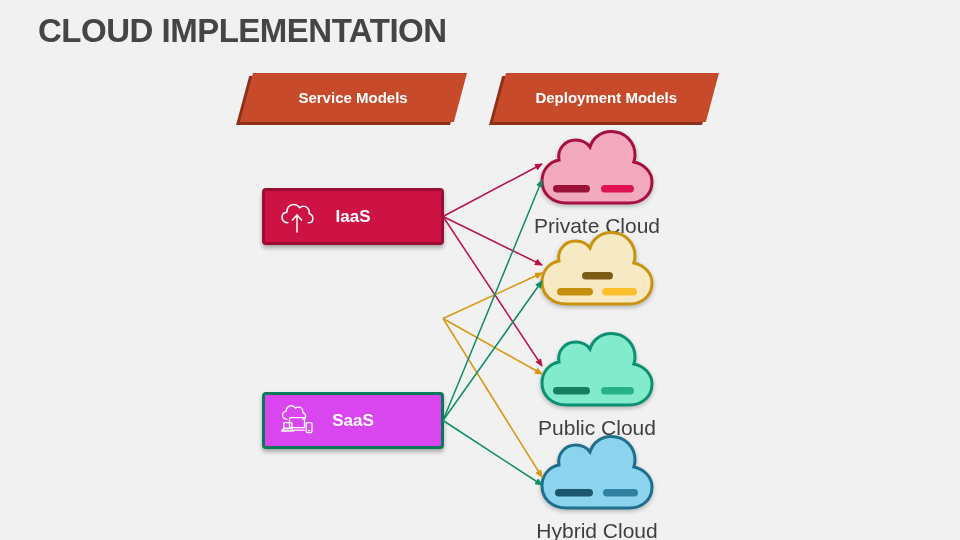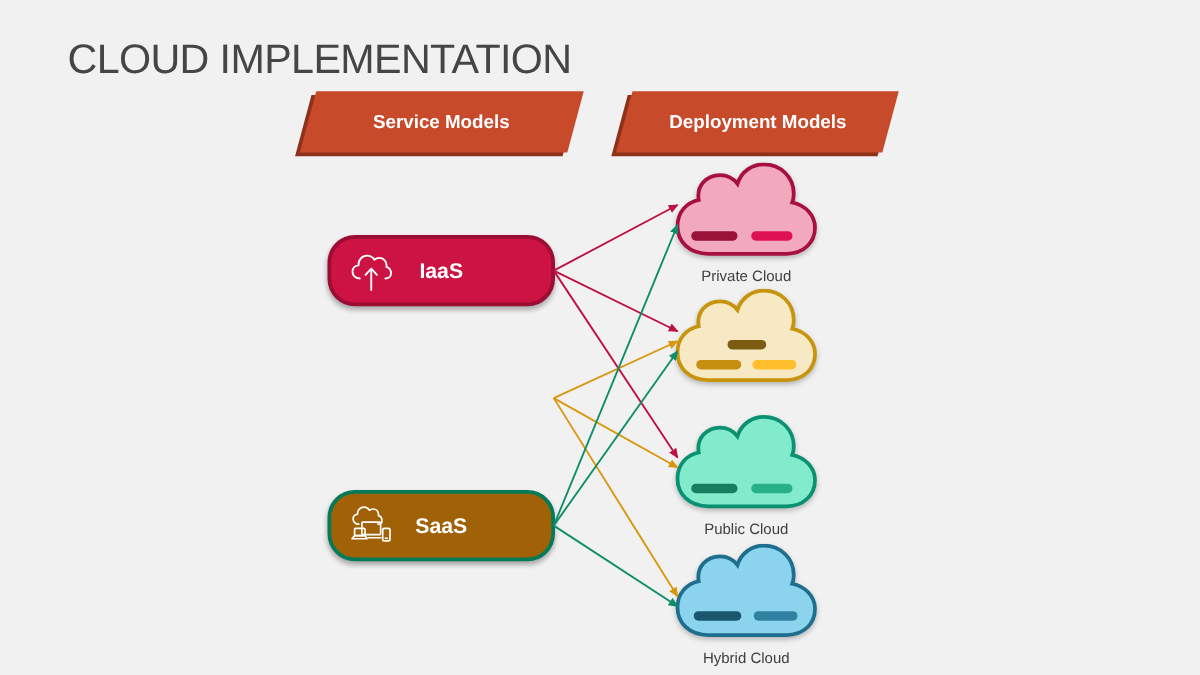--- a/index.html
+++ b/index.html
@@ -1,42 +1,42 @@
 <!DOCTYPE html>
 <html><head>
 <meta charset="utf-8">
 <style>
   html,body{margin:0;padding:0;}
   body{font-family:"Liberation Sans",sans-serif;background:#e9e9ea;}
   #stage{position:relative;width:960px;height:540px;background:#f1f1f2;overflow:hidden;}
 
-  .page-title{position:absolute;left:38px;top:12px;margin:16px;font-size:33px;font-weight:normal;
+  .page-title{position:absolute;left:38px;top:12px;margin:0;font-size:33px;font-weight:bold;
     letter-spacing:-.5px;color:#454545;}
 
   .banner{position:absolute;top:73px;height:49px;background:#c74a2b;
     transform:skewX(-15deg);transform-origin:0 0;
     box-shadow:-3px 3px 0 #8f3018;display:flex;align-items:center;justify-content:center;}
   .banner-label{transform:skewX(15deg);color:#ffffff;font-weight:bold;font-size:15px;}
   #banner-service{left:253px;width:214px;}
   #banner-deploy{left:506px;width:213px;}
 
-  .svc{position:absolute;left:262px;width:182px;height:57px;border-radius:22px;
+  .svc{position:absolute;left:262px;width:182px;height:57px;border-radius:4px;
     border:3px solid transparent;box-sizing:border-box;z-index:2;
     box-shadow:0 3px 4px rgba(0,0,0,.30);display:flex;align-items:center;justify-content:center;}
   .svc-label{color:#fff;font-weight:bold;font-size:17px;}
   .svc-icon{position:absolute;left:12px;top:50%;transform:translateY(-50%);width:40px;height:40px;}
   .svc-icon svg{width:100%;height:100%;display:block;}
   #svc-iaas{top:188px;}
   #svc-paas{top:290px;}
   #svc-saas{top:392px;}
 
   .cloud{position:absolute;left:537px;width:120px;z-index:2;}
   .cloud svg{display:block;filter:drop-shadow(0 2px 2px rgba(0,0,0,.25));}
   .cloud-label{position:absolute;left:-25px;width:170px;top:84px;text-align:center;
-    color:#3f3f3f;font-size:12px;}
+    color:#3f3f3f;font-size:21px;}
   #cloud-private{top:130px;}
   #cloud-community{top:231px;}
   #cloud-public{top:332px;}
   #cloud-hybrid{top:435px;}
 
   #arrows{position:absolute;left:0;top:0;width:960px;height:540px;z-index:5;pointer-events:none;}
 </style>
 </head>
 <body>
 
@@ -56,21 +56,21 @@
       <svg viewBox="0 0 48 48" fill="none" stroke="#ffffff" stroke-width="1.8" stroke-linecap="round" stroke-linejoin="round">
         <path d="M13 31 C8.6 31 6 27.8 6 24.4 C6 21 8.5 18.6 11.8 18.3 C11.3 13.3 15 9 20 9 C23 9 25.6 10.6 27 13 C28.2 11.9 29.9 11.2 31.7 11.2 C35.6 11.2 38.7 14.3 38.7 18.2 C38.7 18.8 38.6 19.4 38.5 19.9 C41.3 20.8 43 23.2 43 26 C43 29 40.6 31 37.5 31"></path>
         <path d="M24 42 L24 22"></path>
         <path d="M18.5 27.5 L24 21.5 L29.5 27.5"></path>
       </svg>
     </span>
     <span class="svc-label">IaaS</span>
   </div>
 
 
-  <div class="svc" id="svc-saas" style="background-color: #a16207; border-color: rgb(4, 122, 89);">
+  <div class="svc" id="svc-saas" style="background-color: #d946ef; border-color: rgb(4, 122, 89);">
     <span class="svc-icon">
       <svg viewBox="0 0 48 48" fill="none" stroke="#ffffff" stroke-width="1.6" stroke-linecap="round" stroke-linejoin="round">
         <path d="M12 22 C8.6 22 6.6 19.6 6.6 17 C6.6 14.6 8.4 12.8 10.8 12.5 C10.5 8.8 13.3 5.7 17 5.7 C19.3 5.7 21.2 6.9 22.3 8.7 C23.2 7.9 24.4 7.4 25.8 7.4 C28.7 7.4 31 9.7 31 12.6 C31 13 31 13.4 30.9 13.8 C33 14.5 34.3 16.3 34.3 18.4 C34.3 20.6 32.7 22 30.4 22"></path>
         <rect x="15" y="20" width="18" height="12" rx="1"></rect>
         <path d="M21 35 L33 35"></path>
         <rect x="8" y="26" width="10" height="7" rx="1"></rect>
         <path d="M5.5 36 L20 36 L18 33 L8 33 Z"></path>
         <rect x="35" y="26" width="7" height="12" rx="1.6"></rect>
         <path d="M37.5 35.5 L39.5 35.5"></path>
       </svg>

